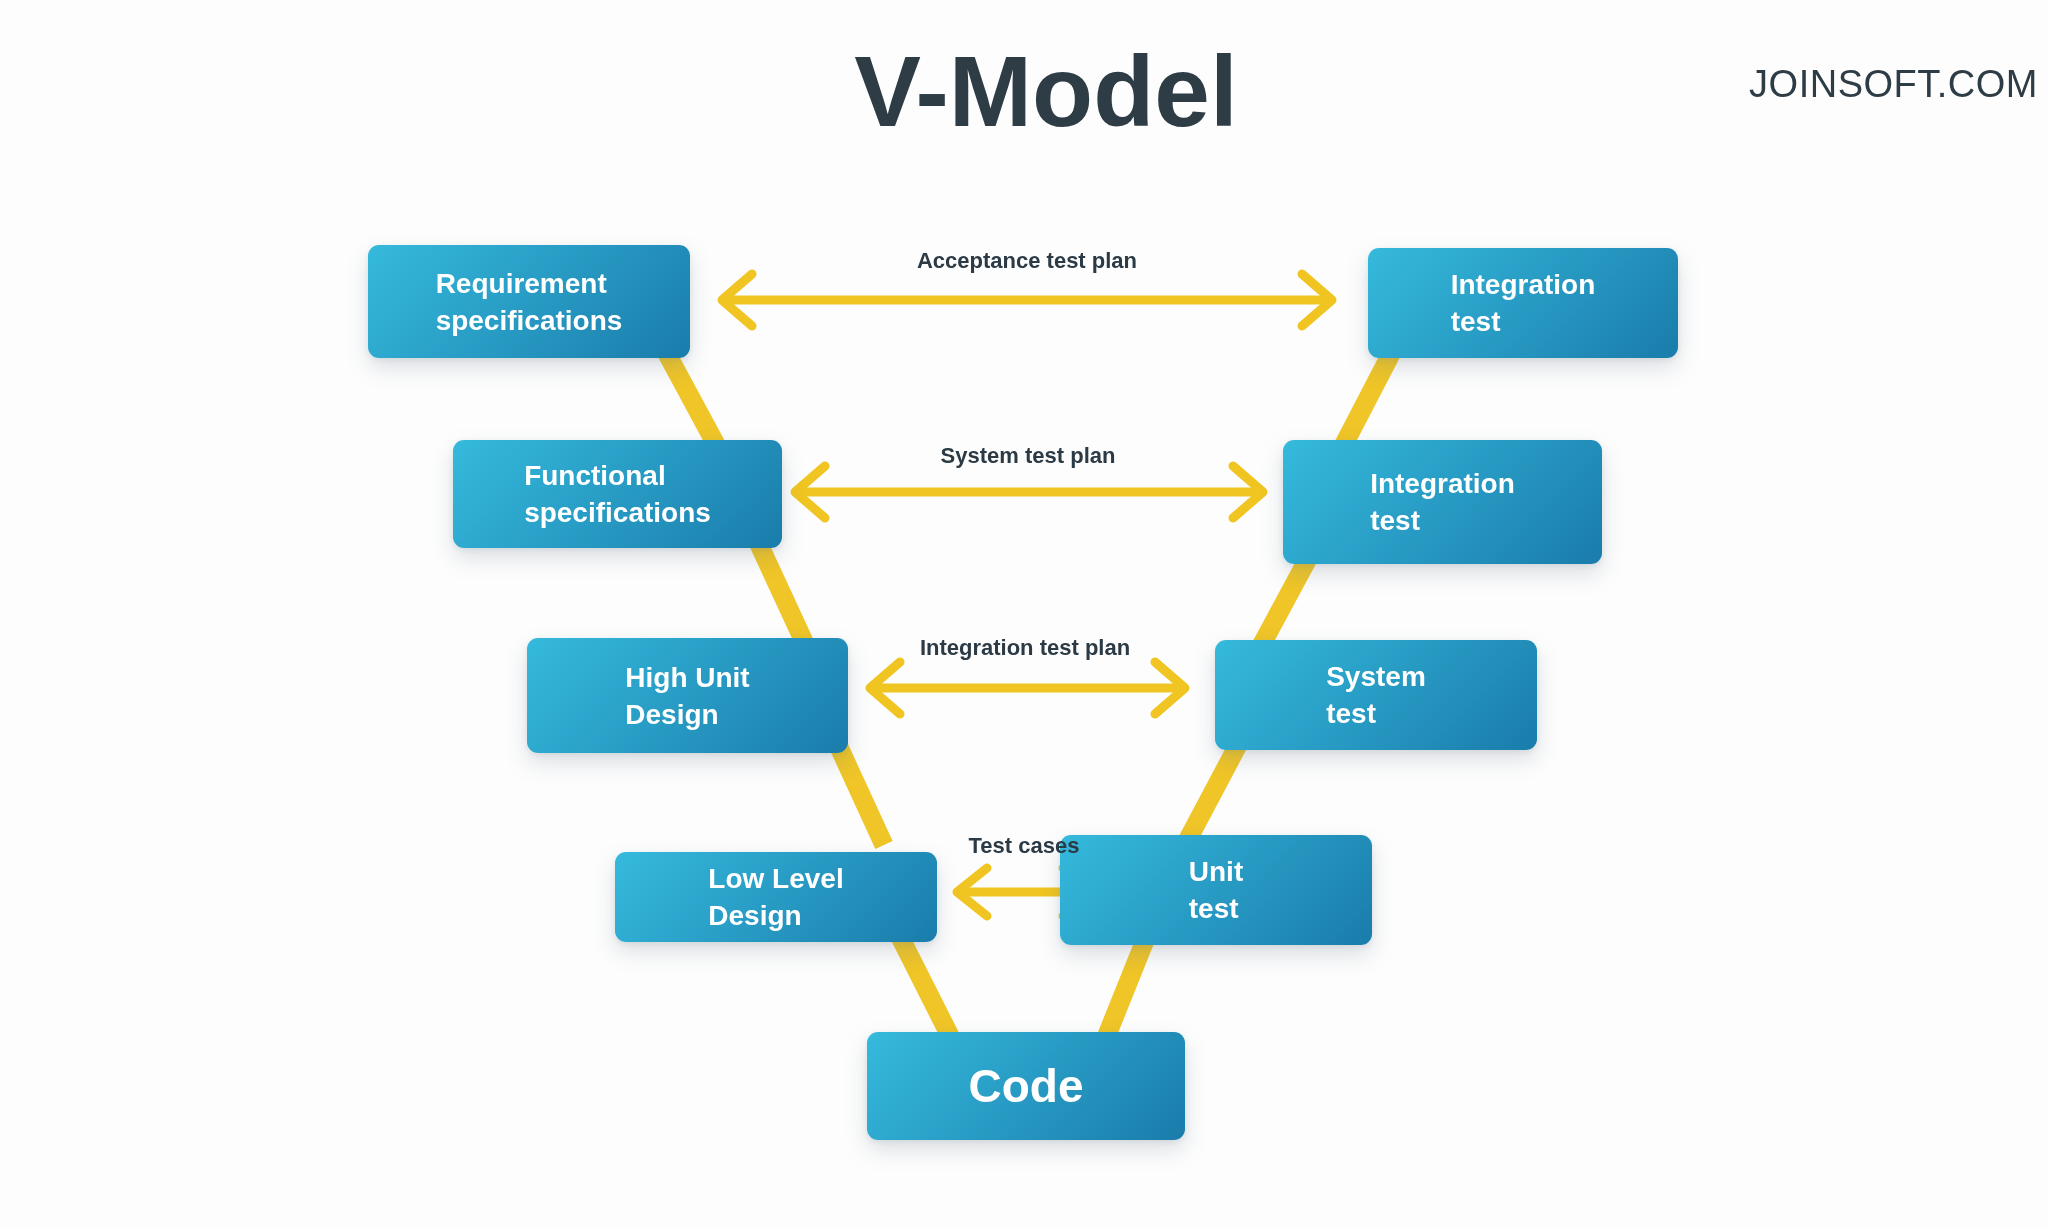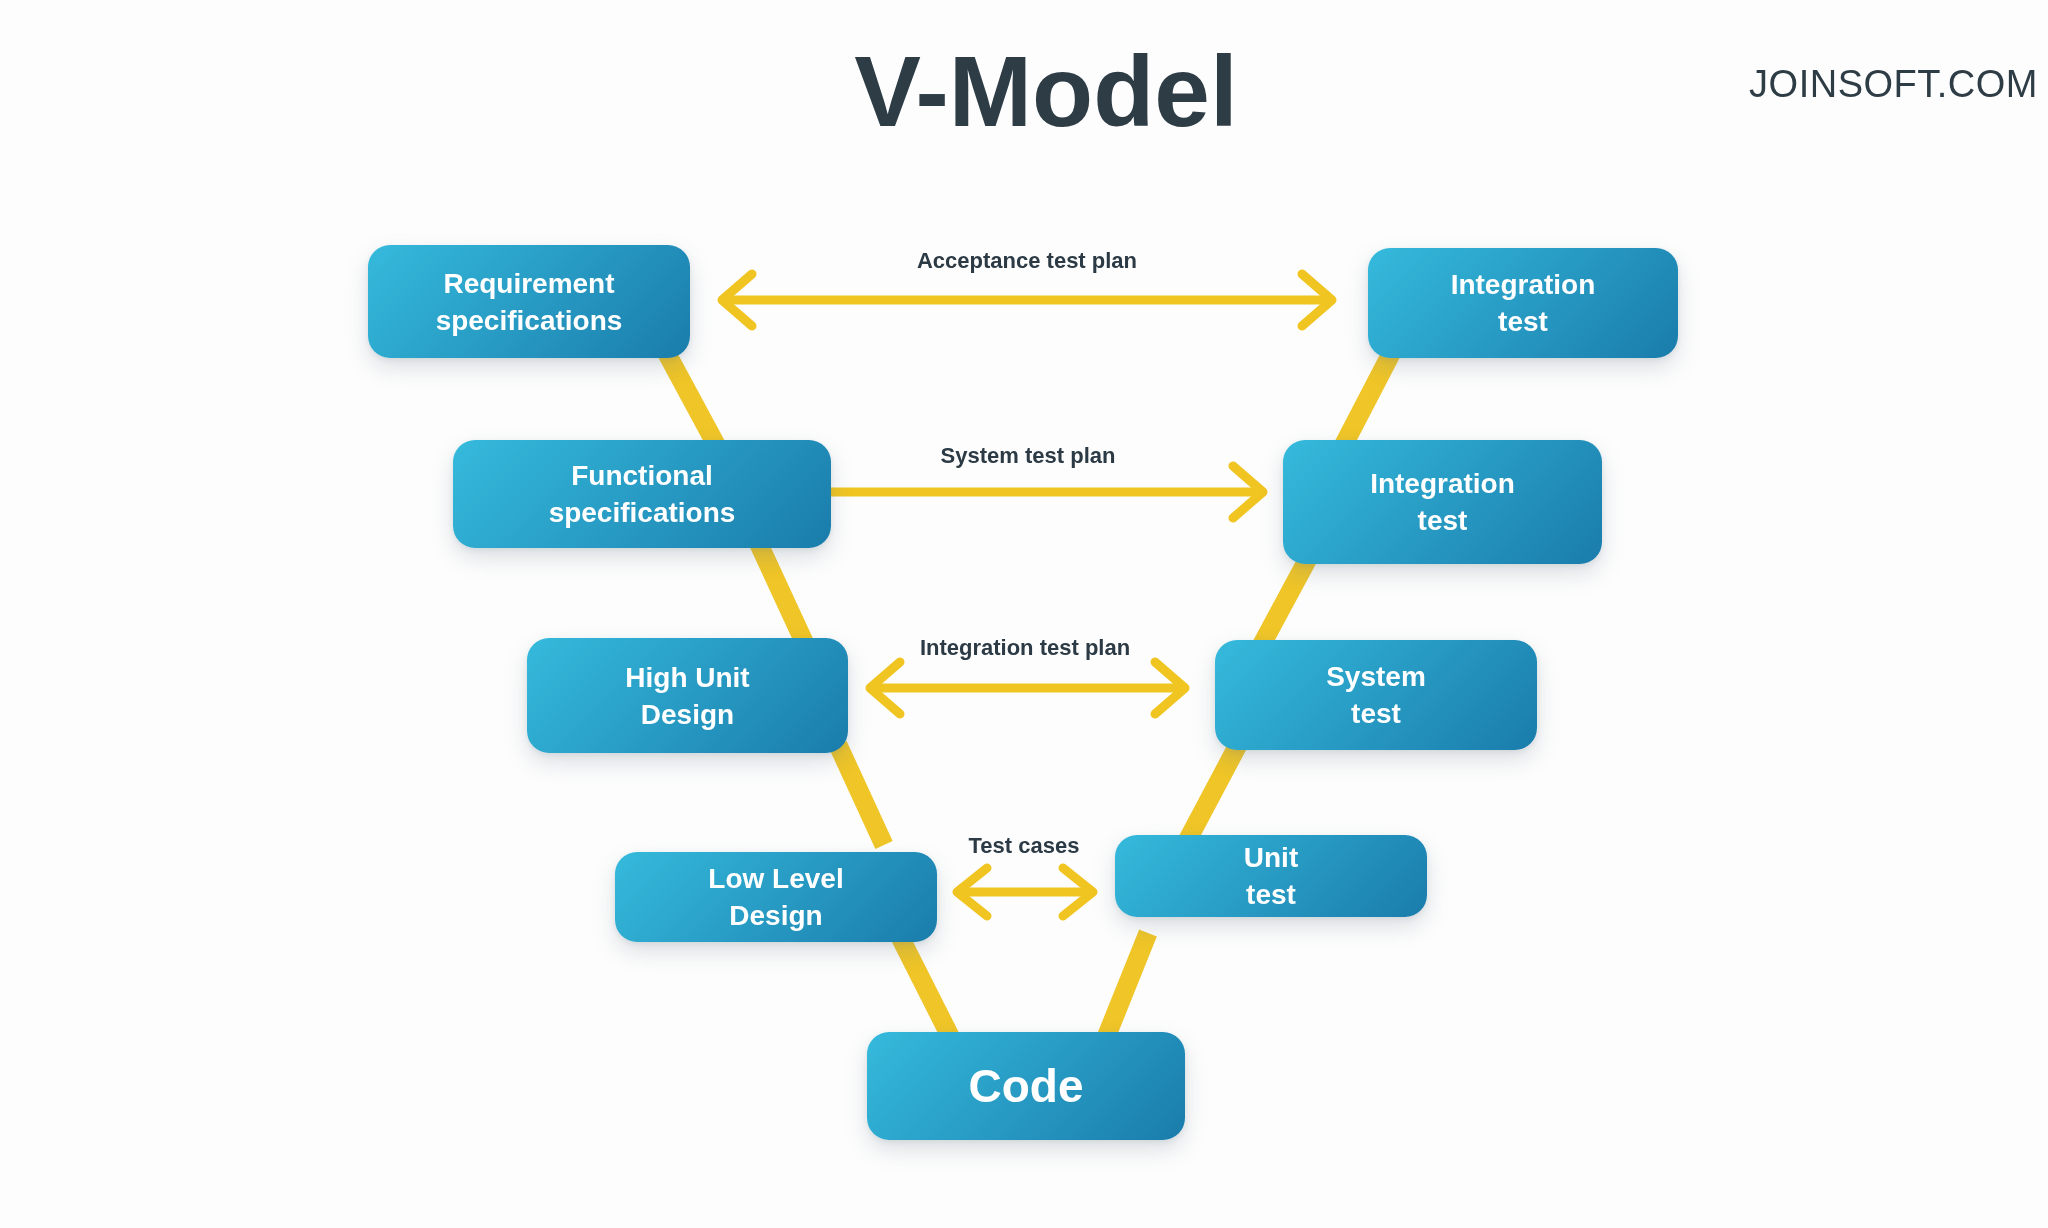--- a/index.html
+++ b/index.html
@@ -50,27 +50,26 @@
   #lines .arrow {
     stroke: var(--arrow-yellow, #f0c521);
     stroke-width: 9;
     fill: none;
     stroke-linecap: round;
     stroke-linejoin: round;
   }
   .vbox {
     position: absolute;
     z-index: 2;
-    border-radius: 22px;
+    border-radius: 11px;
     background: linear-gradient(135deg, var(--box-gradient-start, #35badc) 0%, var(--box-gradient-end, #1a7cab) 100%);
     box-shadow: 0 10px 22px rgba(100, 120, 135, 0.22), 0 2px 5px rgba(100, 120, 135, 0.12);
     display: flex;
     align-items: center;
     justify-content: center;
-    text-align: center;
   }
   .vbox .vbox-label {
     color: #ffffff;
     font-size: 28px;
     font-weight: 700;
     line-height: 37px;
   }
   .vbox .vbox-label span { display: block; }
   .vbox.code-box .vbox-label {
     font-size: 46px;
@@ -131,21 +130,21 @@
     </g>
   </svg>
 
   <div class="vbox" style="left:368px; top:245px; width:322px; height:113px">
     <div class="vbox-label">
       <span>Requirement</span>
       <span>specifications</span>
     </div>
   </div>
 
-  <div class="vbox" style="left:453px; top:440px; width:378px; height:108px">
+  <div class="vbox" style="left:453px; top:440px; width:329px; height:108px">
     <div class="vbox-label">
       <span>Functional</span>
       <span>specifications</span>
     </div>
   </div>
 
   <div class="vbox" style="left:527px; top:638px; width:321px; height:115px">
     <div class="vbox-label">
       <span>High Unit</span>
       <span>Design</span>
@@ -179,21 +178,21 @@
     </div>
   </div>
 
   <div class="vbox" style="left:1215px; top:640px; width:322px; height:110px">
     <div class="vbox-label">
       <span>System</span>
       <span>test</span>
     </div>
   </div>
 
-  <div class="vbox" style="left:1115px; top:835px; width:312px; height:82px">
+  <div class="vbox" style="left:1060px; top:835px; width:312px; height:110px">
     <div class="vbox-label">
       <span>Unit</span>
       <span>test</span>
     </div>
   </div>
 
   <div class="plan-label" style="left:1027px; top:248px">Acceptance test plan</div>
   <div class="plan-label" style="left:1028px; top:443px">System test plan</div>
   <div class="plan-label" style="left:1025px; top:635px">Integration test plan</div>
   <div class="plan-label" style="left:1024px; top:833px">Test cases</div>

